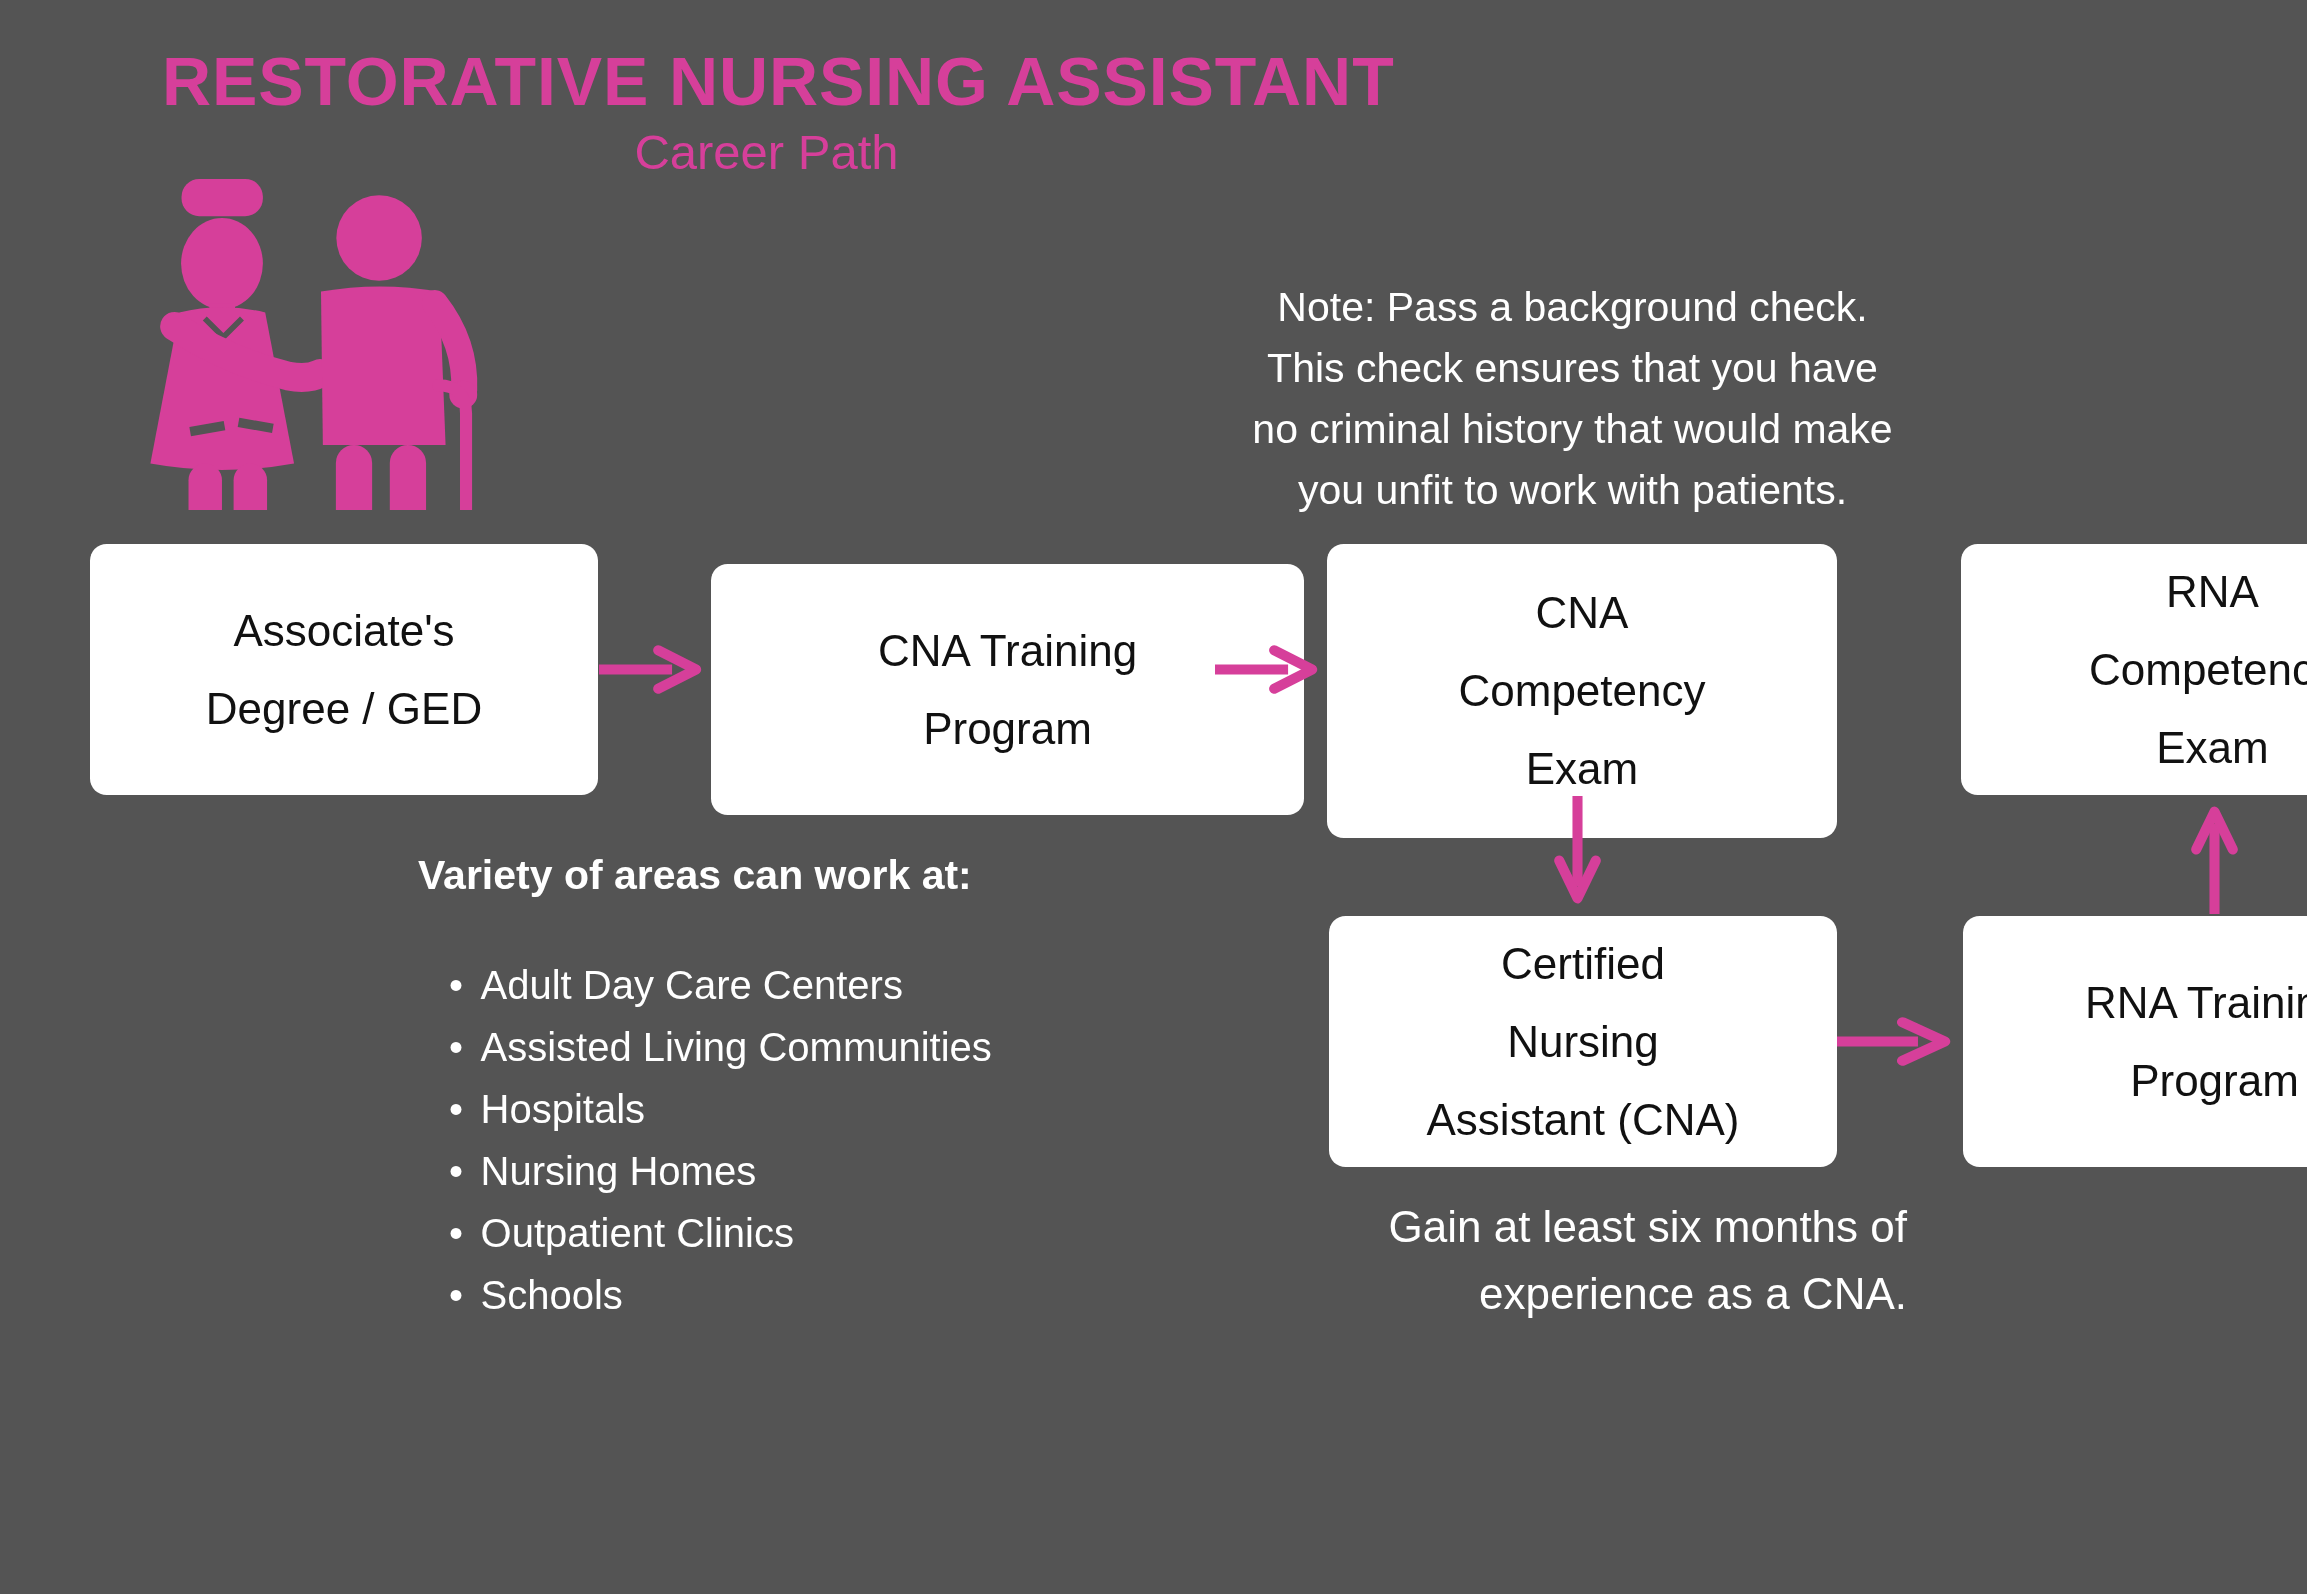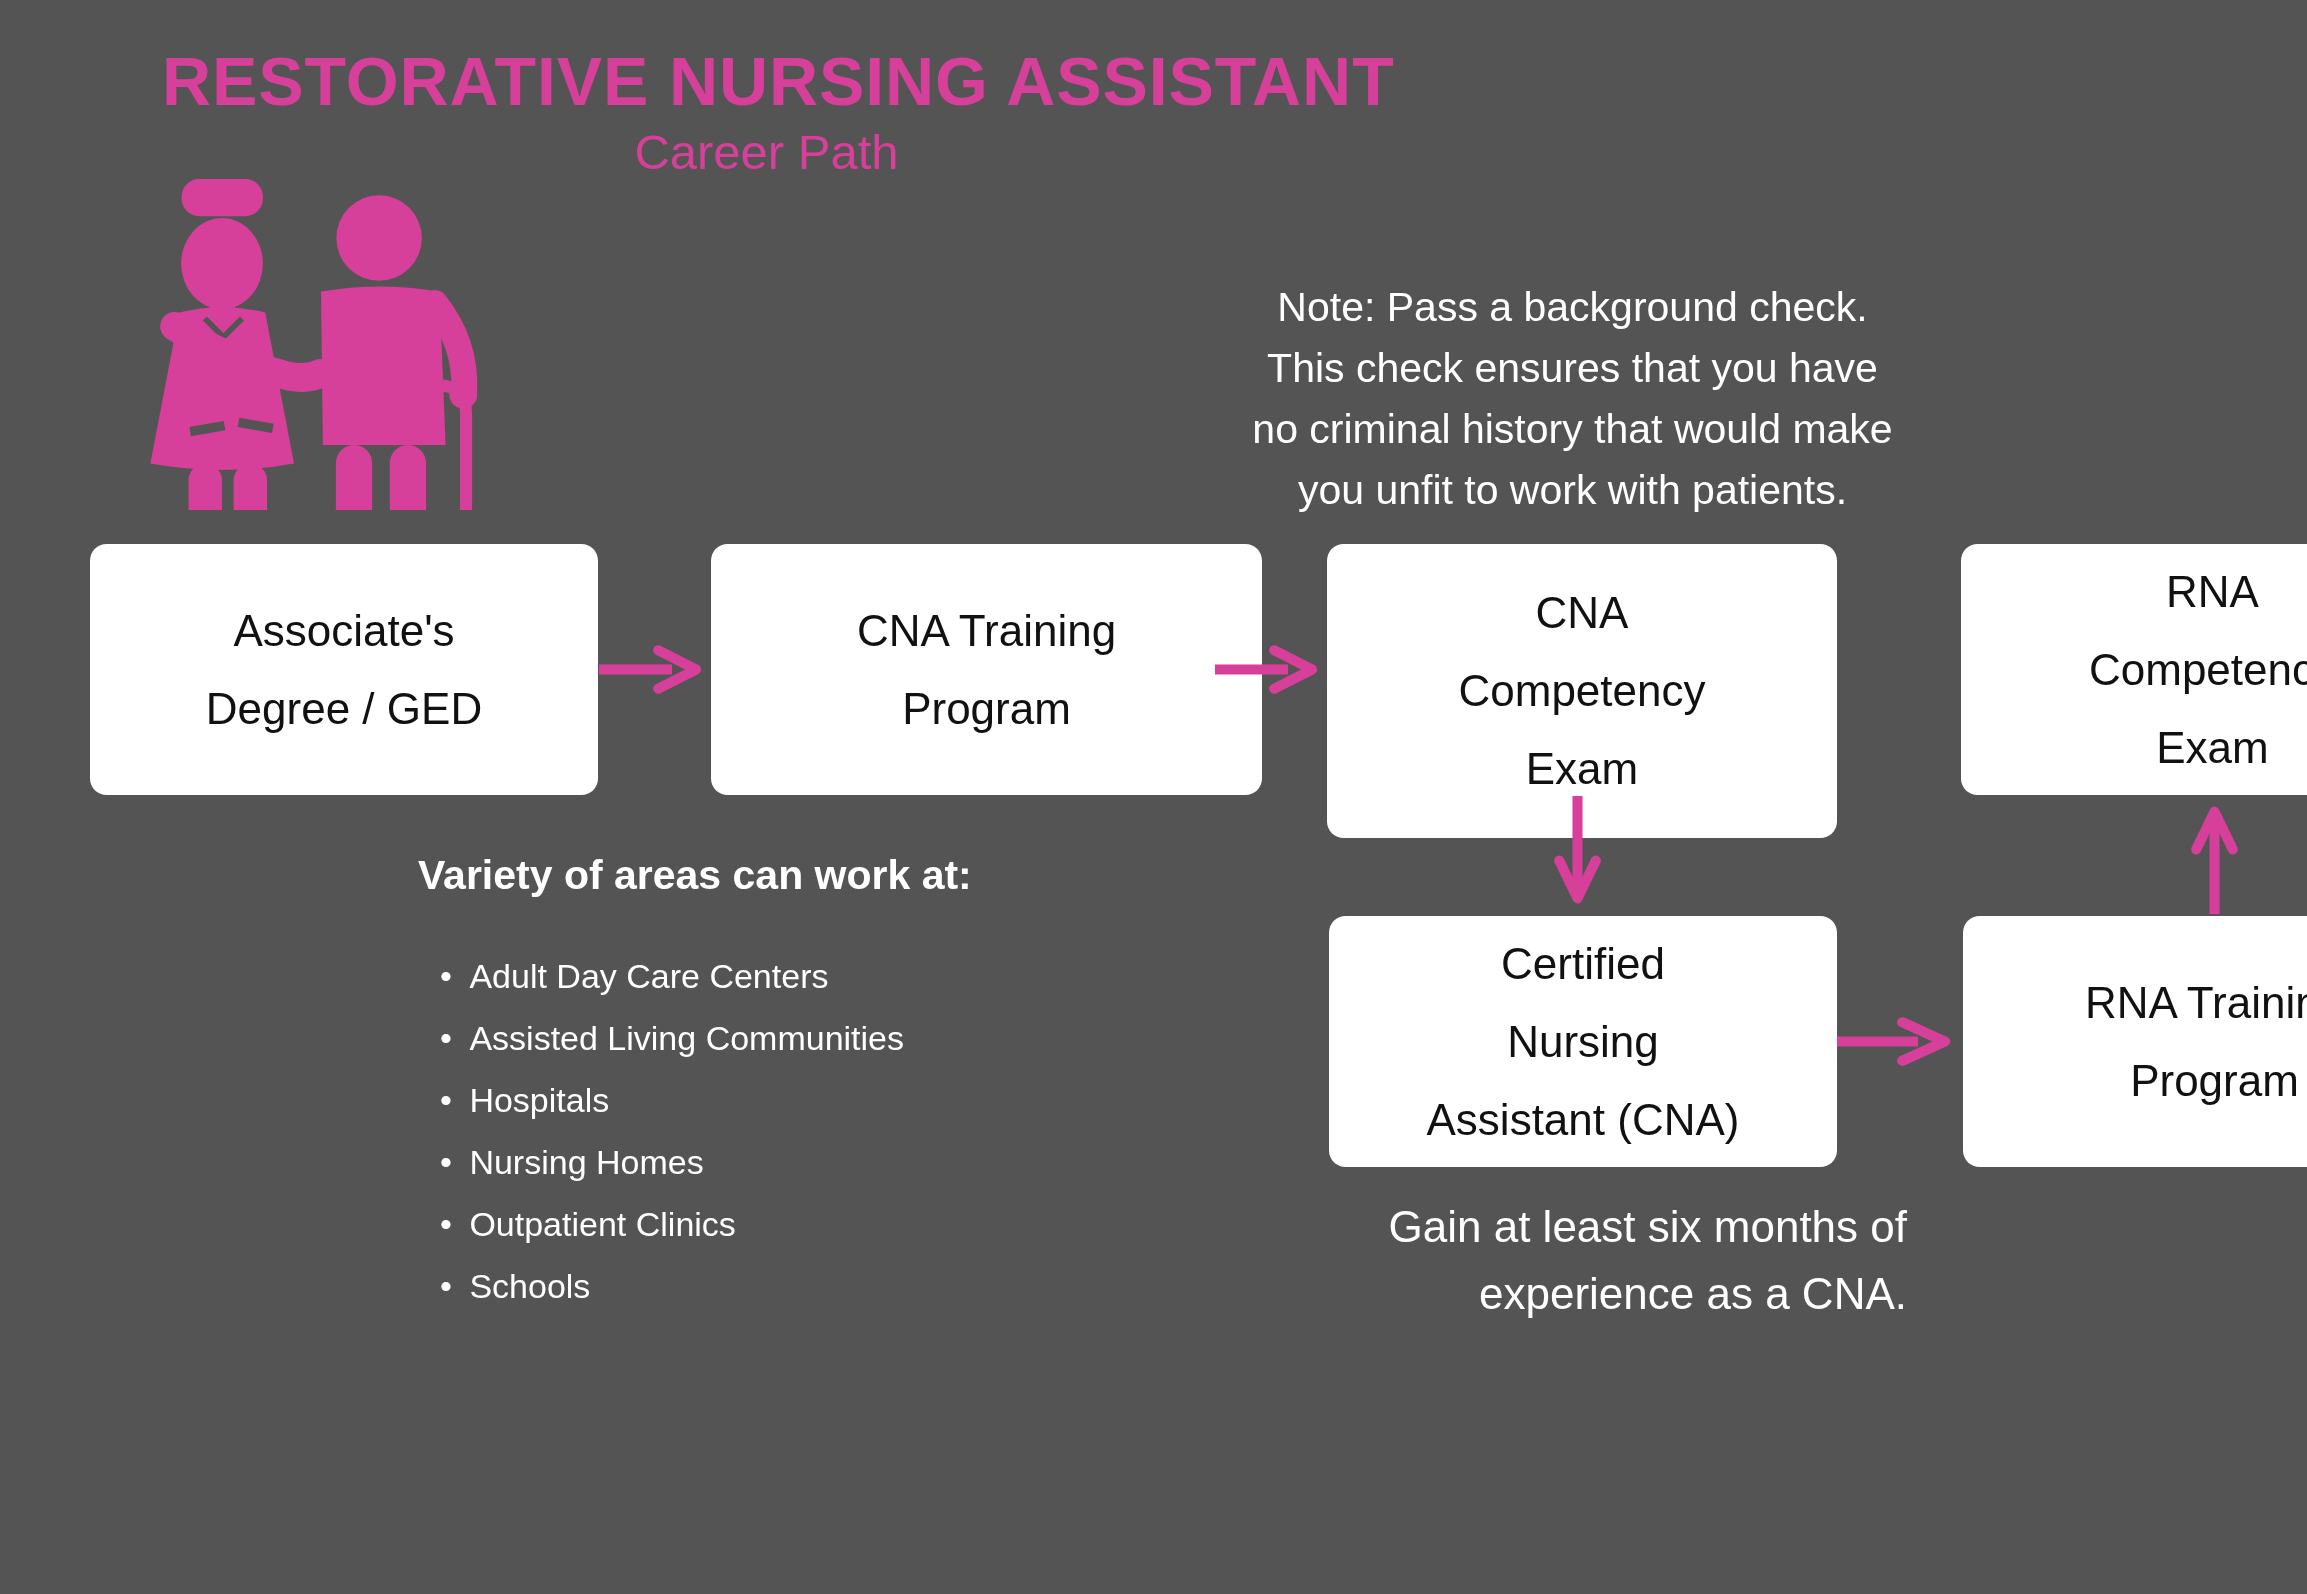--- a/index.html
+++ b/index.html
@@ -40,22 +40,22 @@
   .accent-fill{fill:var(--accent,#d63f9a)}
   .bg-stroke{stroke:var(--bg,#545454);fill:none}
   .bg-fill{fill:var(--bg,#545454)}
 
   
   .work-heading{
     left:418px;top:852px;
     font-size:41px;font-weight:700;color:#ffffff;white-space:nowrap;
   }
   .work-list{
-    left:436px;top:941px;margin:4px;padding:0;list-style:none;
-    font-size:34px;line-height:62px;color:#ffffff;
+    left:436px;top:941px;margin:13px;padding:0;list-style:none;
+    font-size:40px;line-height:62px;color:#ffffff;
   }
   .work-list li{white-space:nowrap}
   .work-list li::before{content:"\2022";margin-right:17.5px}
 
   
   .gain-note{
     left:1243px;top:1193px;width:664px;text-align:right;
     font-size:44px;line-height:67px;color:#ffffff;white-space:pre-line;
   }
 </style>
@@ -88,21 +88,21 @@
   <path class="accent-stroke" d="M652,472 Q712,472 712,532 L712,952" stroke-width="26" stroke-linecap="round"></path>
 </svg>
 
 <div class="abs note">Note: Pass a background check.
 This check ensures that you have
 no criminal history that would make
 you unfit to work with patients.</div>
 
 <div class="flow-box" style="left:90px;top:544px;width:508px;height:251px">Associate's
 Degree / GED</div>
-<div class="flow-box" style="left:711px;top:544px;width:551px;height:251px">CNA Training
+<div class="flow-box" style="left:711px;top:564px;width:593px;height:251px">CNA Training
 Program</div>
 <div class="flow-box" style="left:1327px;top:544px;width:510px;height:294px">CNA
 Competency
 Exam</div>
 <div class="flow-box" style="left:1961px;top:544px;width:503px;height:251px">RNA
 Competency
 Exam</div>
 
 <div class="flow-box" style="left:1329px;top:916px;width:508px;height:251px">Certified
 Nursing

